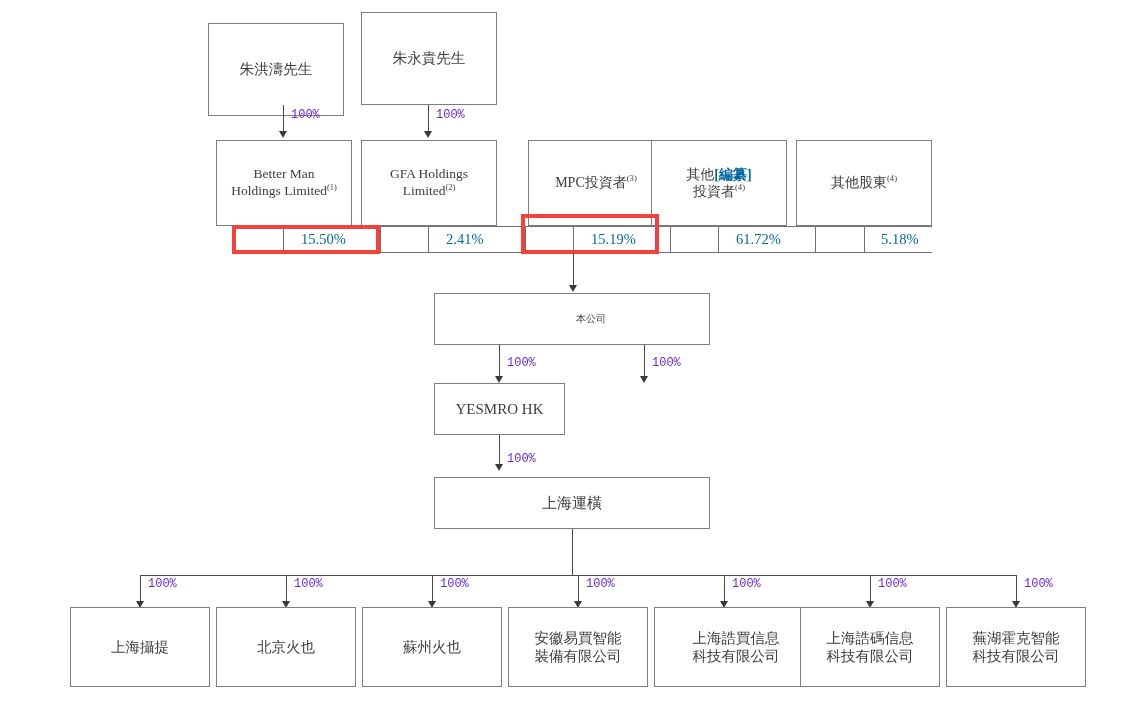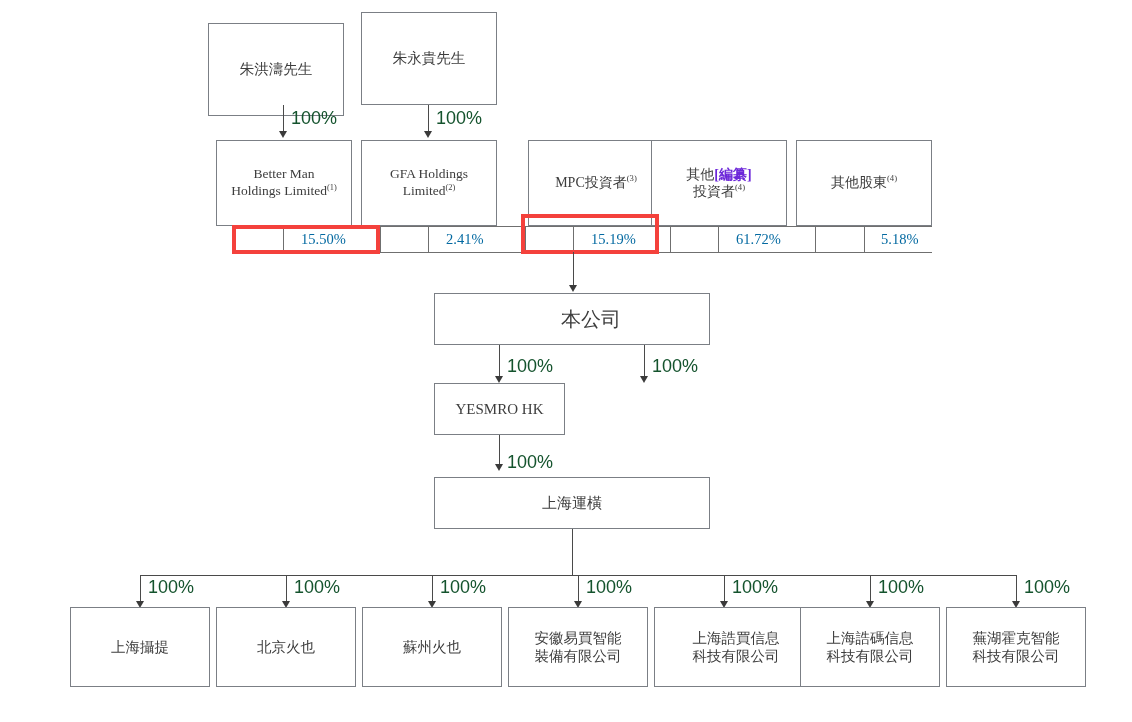--- a/index.html
+++ b/index.html
@@ -29,21 +29,21 @@
     font-size: 14.5px;
     color: #3d3d3d;
     padding: 2px 4px;
   }
   .box .lbl { display: block; }
   .box sup {
     font-size: 0.62em;
     vertical-align: super;
     line-height: 0;
   }
-  .bold-ins { font-weight: bold; color: #6d28d9; }
+  .bold-ins { font-weight: bold; color: #0369a1; }
 
   
   .vline {
     position: absolute;
     width: 1px;
     background: #4a4a4a;
   }
   .hline {
     position: absolute;
     height: 1px;
@@ -51,24 +51,24 @@
   }
   .arrow {
     position: absolute;
     width: 0; height: 0;
     border-left: 4.5px solid transparent;
     border-right: 4.5px solid transparent;
     border-top: 7px solid #3a3a3a;
   }
   .pct {
     position: absolute;
-    font-size: 18px;
-    color: #14532d;
+    font-size: 12px;
+    color: #6d28d9;
     white-space: nowrap;
-    font-family: Liberation Sans, sans-serif;
+    font-family: Liberation Mono, monospace;
   }
 
   
   .band-line {
     position: absolute;
     height: 1px;
     background: #6f6f6f;
   }
   .band-div {
     position: absolute;
@@ -162,21 +162,21 @@
   <div class="band-val" style="left:591px; top:231px;">15.19%</div>
   <div class="band-val" style="left:736px; top:231px;">61.72%</div>
   <div class="band-val" style="left:881px; top:231px;">5.18%</div>
 
   <div class="redbox" style="left:232px; top:225px; width:148px; height:29px;"></div>
   <div class="redbox" style="left:521px; top:214px; width:138px; height:40px;"></div>
 
   <div class="vline" style="left:573px; top:252px; height:35px;"></div>
   <div class="arrow" style="left:569px; top:285px;"></div>
 
-  <div class="box" style="left:434px; top:293px; width:276px; height:52px; font-size:20px;padding-left:42px;">
+  <div class="box" style="left:434px; top:293px; width:276px; height:52px; font-size:10px;padding-left:42px;">
     <span class="lbl">本公司</span>
   </div>
 
   <div class="vline" style="left:499px; top:345px; height:33px;"></div>
   <div class="arrow" style="left:495px; top:376px;"></div>
   <div class="pct" style="left:507px; top:356px;">100%</div>
 
   <div class="vline" style="left:644px; top:345px; height:33px;"></div>
   <div class="arrow" style="left:640px; top:376px;"></div>
   <div class="pct" style="left:652px; top:356px;">100%</div>

